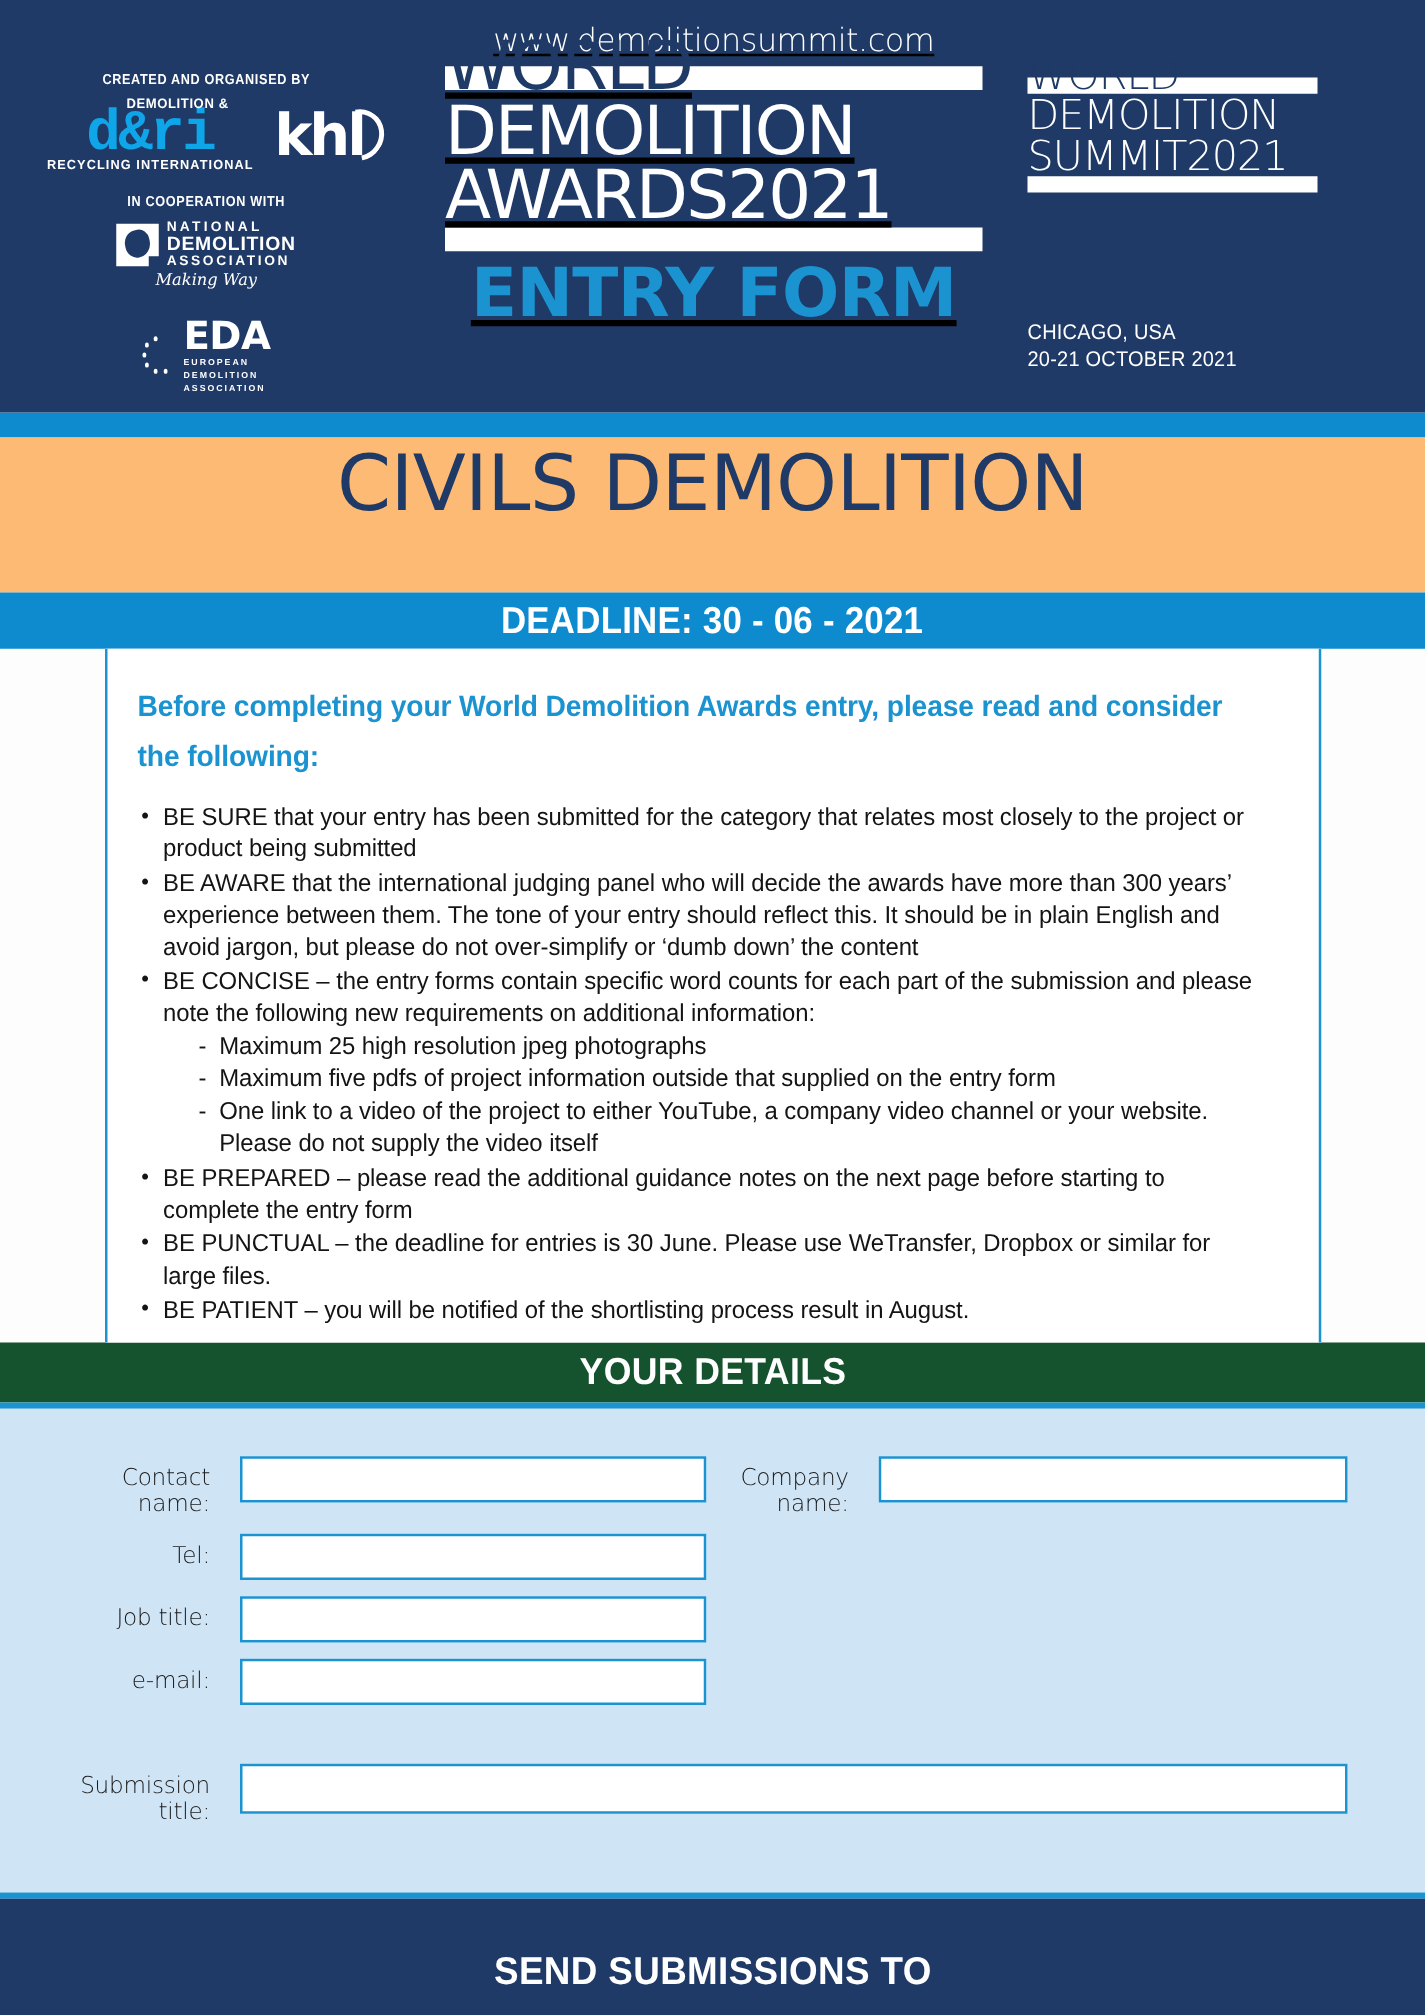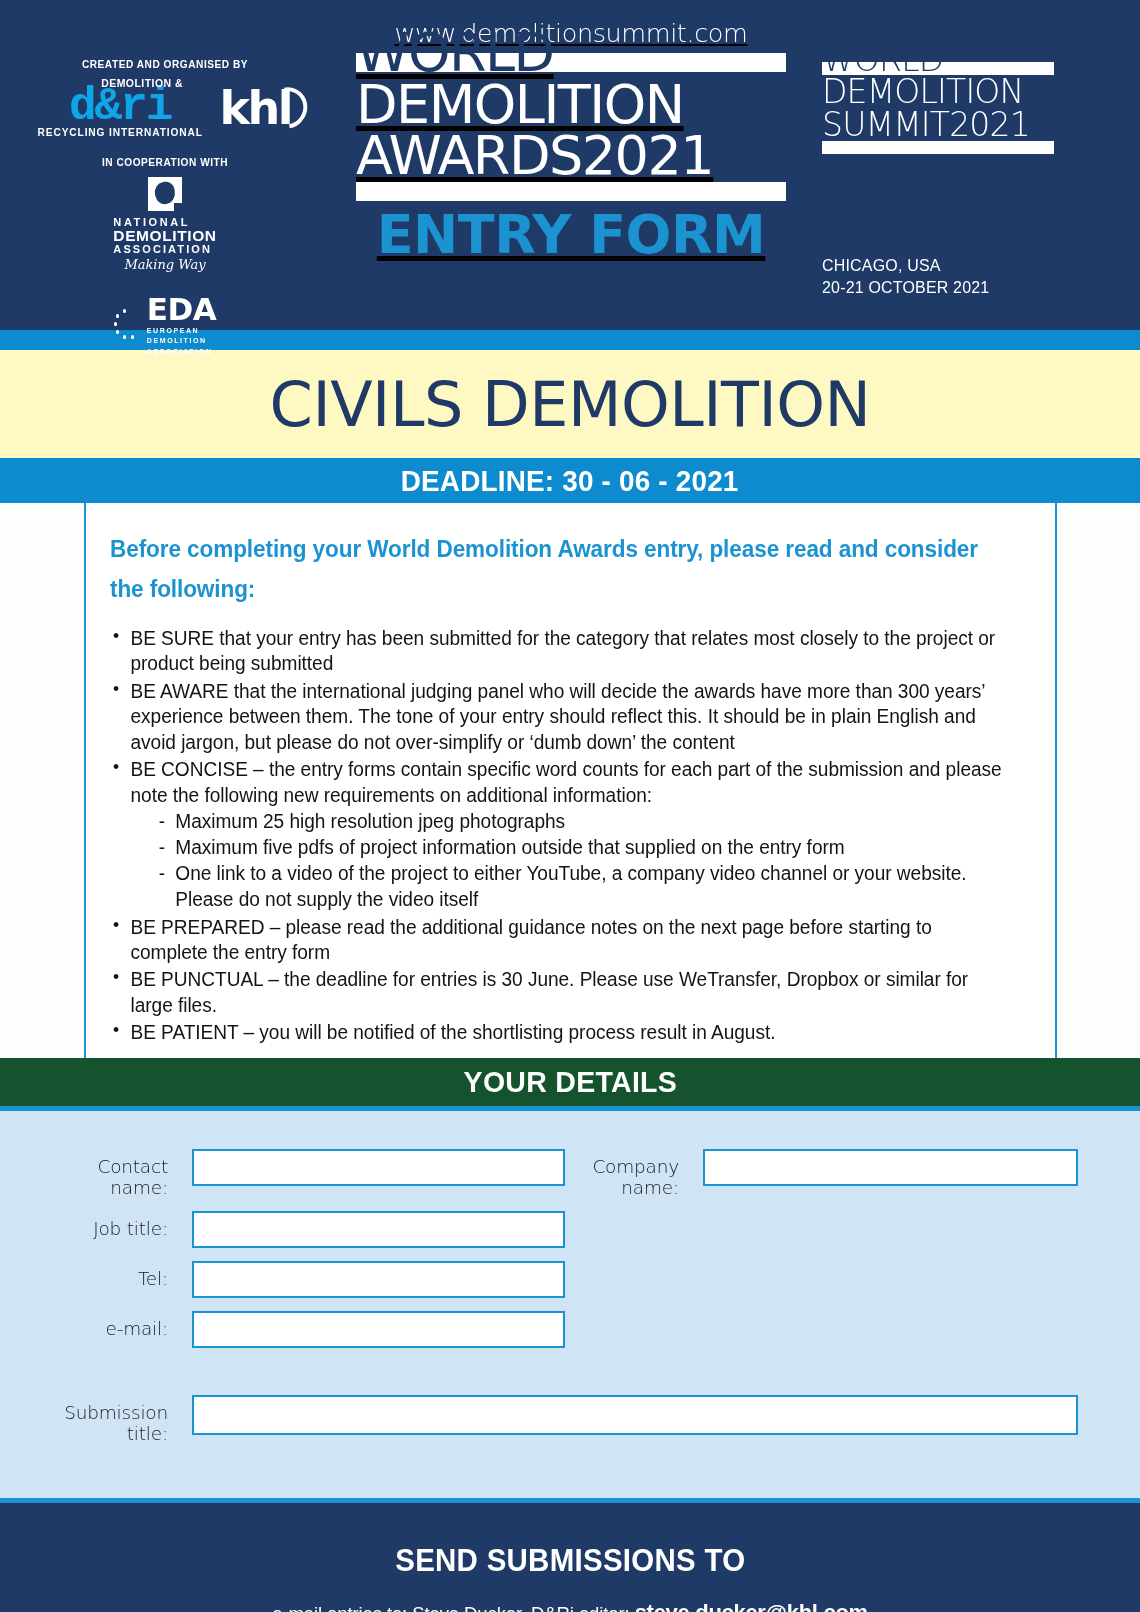--- a/index.html
+++ b/index.html
@@ -110,21 +110,20 @@
 
   .kicker2 { margin-top: 18px; }
 
   
   .nda {
     display: flex;
     align-items: center;
     justify-content: center;
     gap: 6px;
     margin-top: 9px;
-    flex-direction: column;
   }
   .nda-mark {
     width: 34px; height: 34px;
     background: #ffffff;
     position: relative;
     flex: none;
   }
   .nda-mark::before {
     content: "";
     position: absolute;
@@ -276,24 +275,23 @@
     font-family: "Liberation Sans Narrow", "Liberation Sans", sans-serif;
     letter-spacing: 0.2px;
     transform: scaleX(0.94);
     transform-origin: left top;
   }
 
   
   .cat-rule { width: 1140px; height: 20px; background: #0d8bce; }
   .cat-band {
     width: 1140px;
-    height: 108px;
-    background: #fef9c3;
-    display: flex;
-    align-items: center;
+    height: 124px;
+    background: #fdba74;
+    display: flex;
     justify-content: center;
   }
   .cat-title {
     font-size: 62px;
     font-weight: 400;
     letter-spacing: -0.5px;
     color: #1f3a66;
     font-family: "DejaVu Sans", sans-serif;
   }
 
@@ -584,25 +582,25 @@
 
   <div class="form-area">
     <div class="form-grid">
 
       <div class="col">
         <div class="frow">
           <div class="flabel">Contact name:</div>
           <input class="fbox" type="text" placeholder="" style="">
         </div>
         <div class="frow">
+          <div class="flabel">Tel:</div>
+          <input class="fbox" type="text" placeholder="" style="">
+        </div>
+        <div class="frow">
           <div class="flabel">Job title:</div>
-          <input class="fbox" type="text" placeholder="" style="">
-        </div>
-        <div class="frow">
-          <div class="flabel">Tel:</div>
           <input class="fbox" type="text" placeholder="" style="">
         </div>
         <div class="frow">
           <div class="flabel">e-mail:</div>
           <input class="fbox" type="text" placeholder="" style="">
         </div>
       </div>
 
       <div class="col">
         <div class="frow">

